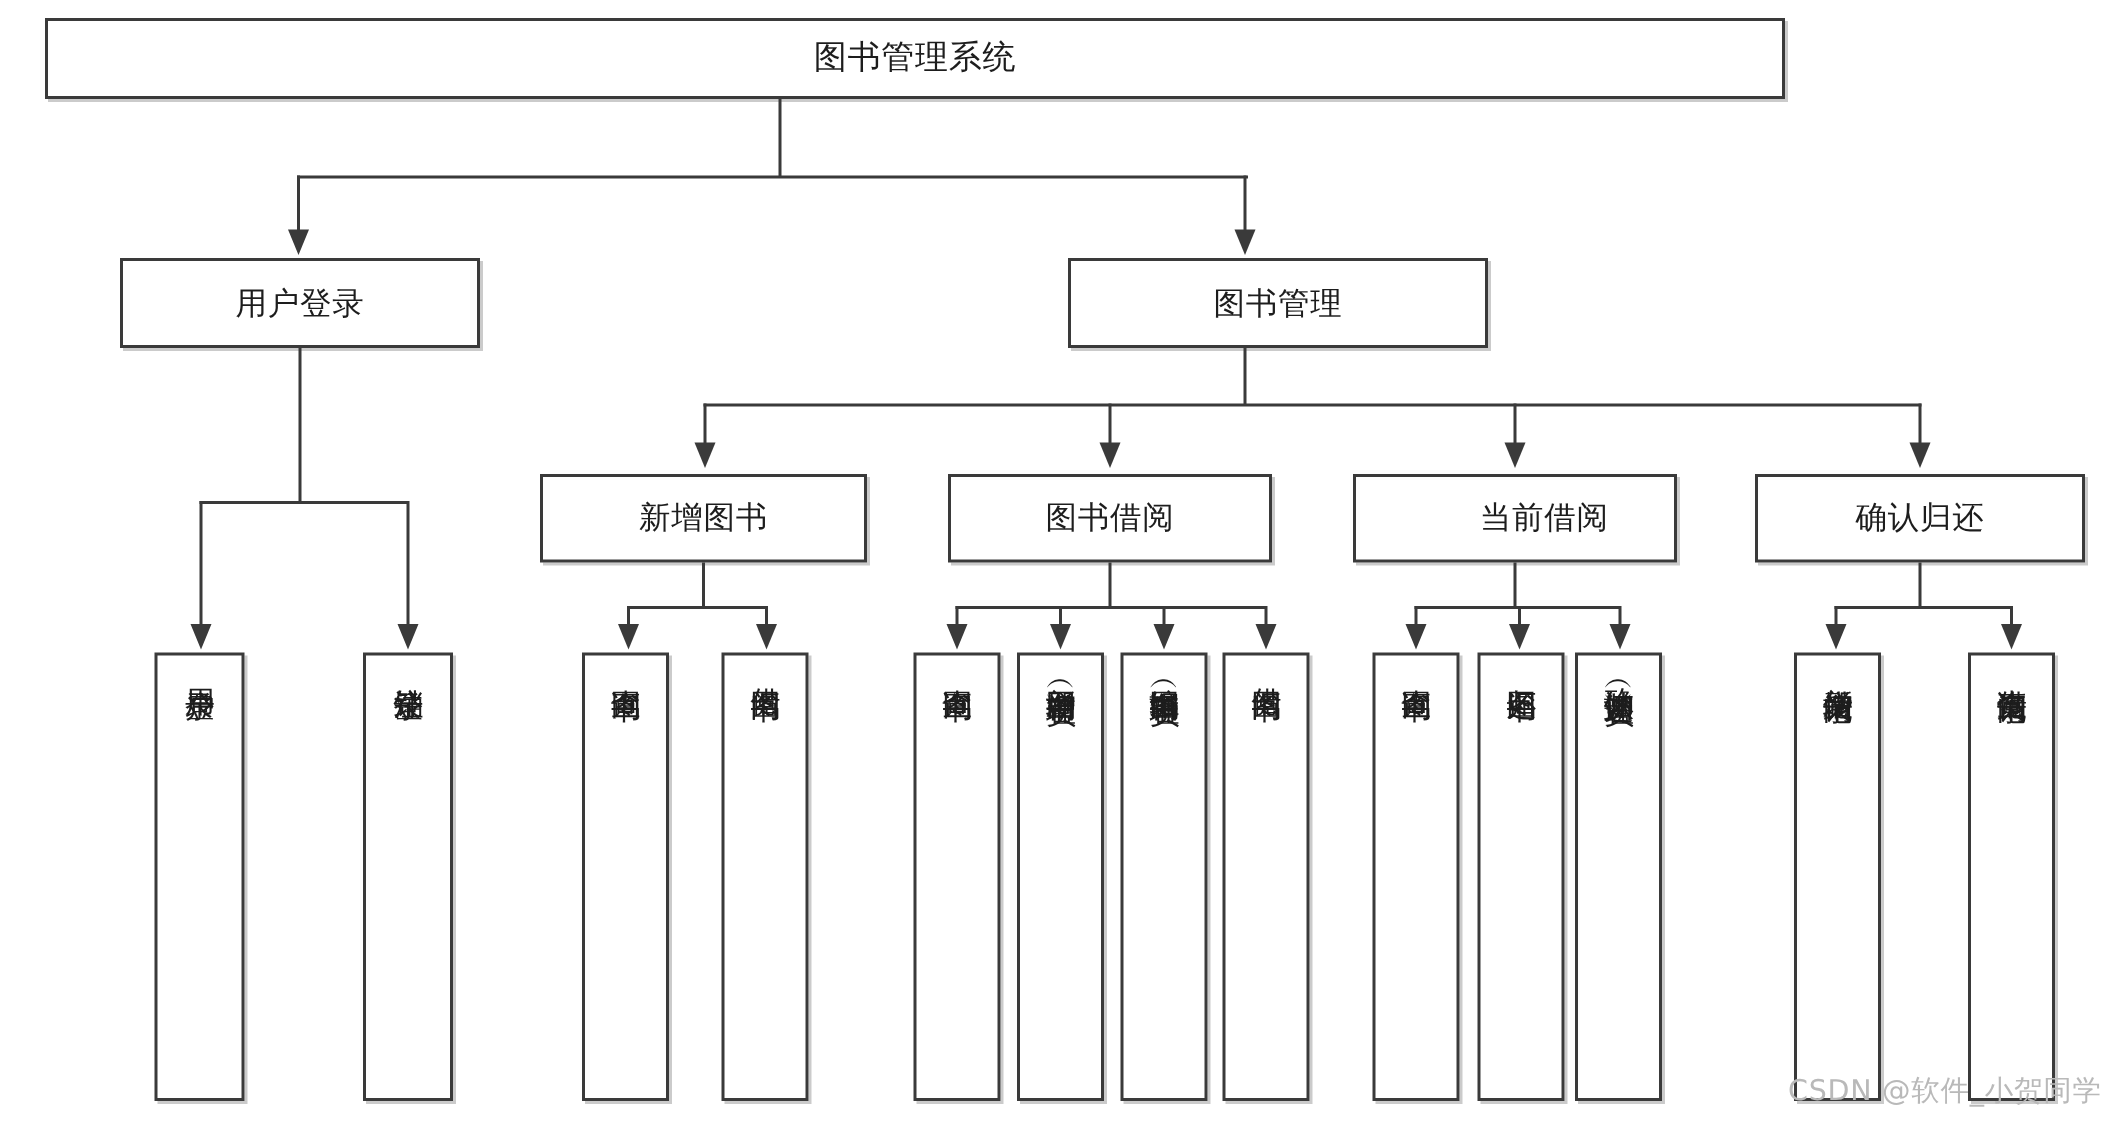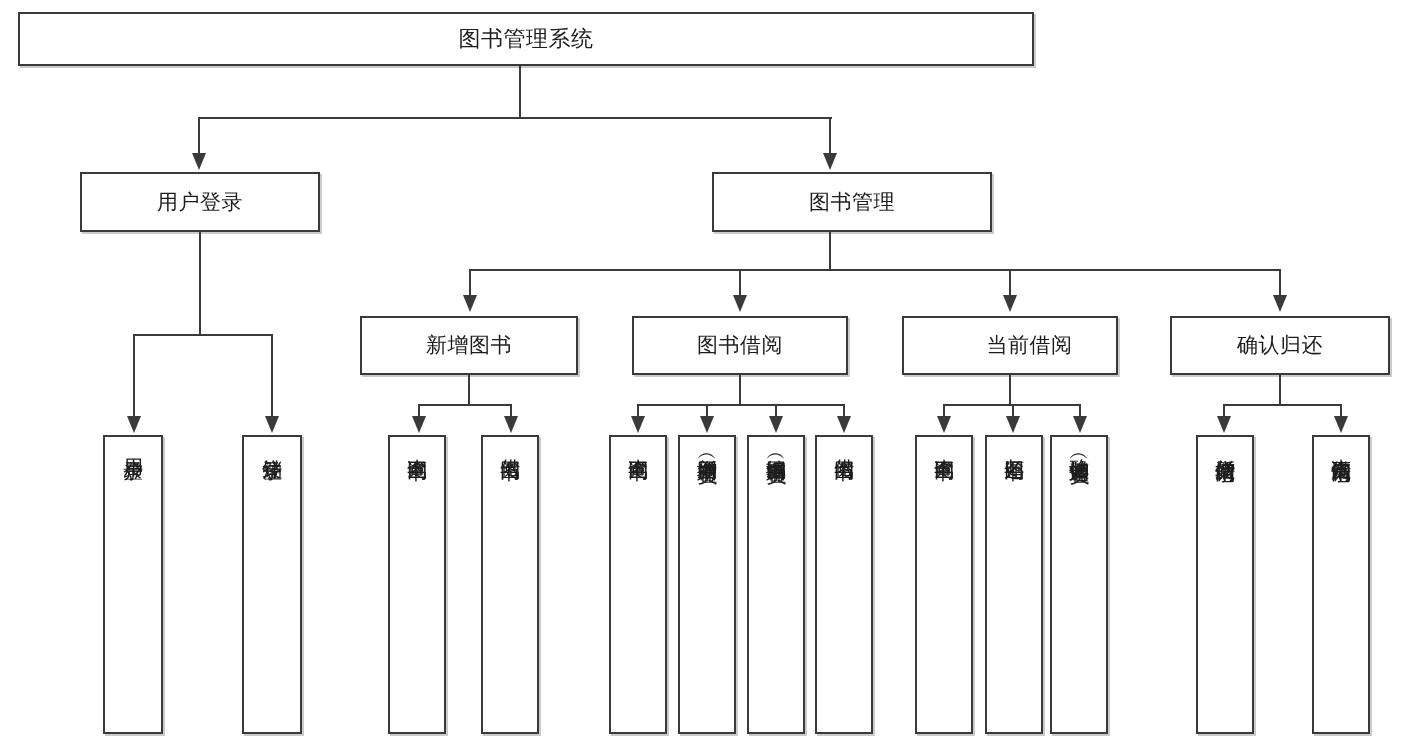--- a/index.html
+++ b/index.html
@@ -81,21 +81,21 @@
     white-space: nowrap;
     pointer-events: none;
     user-select: none;
   }
 </style>
 </head>
 <body>
 
 <div id="diagram-root">
 
-  <div class="node root horiz" style="left:18px; top:12px; width:1016px; height:54px;">
+  <div class="node root horiz" style="left:30px; top:12px; width:1160px; height:54px;">
     <span class="label">图书管理系统</span>
   </div>
 
   <div class="conn v" style="left:519px; top:66px; width:2px; height:52px;"></div>
   <div class="conn h" style="left:198px; top:117px; width:634px; height:2px;"></div>
   <div class="conn v" style="left:198px; top:117px; width:2px; height:38px;"></div>
   <div class="arrow" style="left:192px; top:153px;"></div>
   <div class="conn v" style="left:829px; top:117px; width:2px; height:38px;"></div>
   <div class="arrow" style="left:823px; top:153px;"></div>
 
@@ -209,14 +209,15 @@
   <div class="conn v" style="left:1340px; top:404px; width:2px; height:14px;"></div>
   <div class="arrow" style="left:1334px; top:416px;"></div>
 
   <div class="node vert" style="left:1196px; top:435px; width:58px; height:299px;">
     <span class="label">新增借阅记录</span>
   </div>
   <div class="node vert" style="left:1312px; top:435px; width:58px; height:299px;">
     <span class="label">查询借阅记录</span>
   </div>
 
+  <div id="watermark" style="left:1192px; top:714px;">CSDN @软件_小贺同学</div>
 
 </div>
 
 </body></html>

